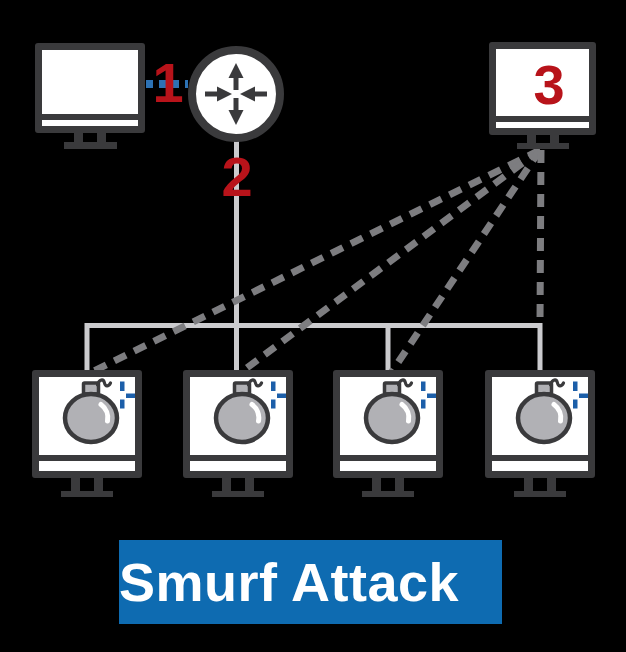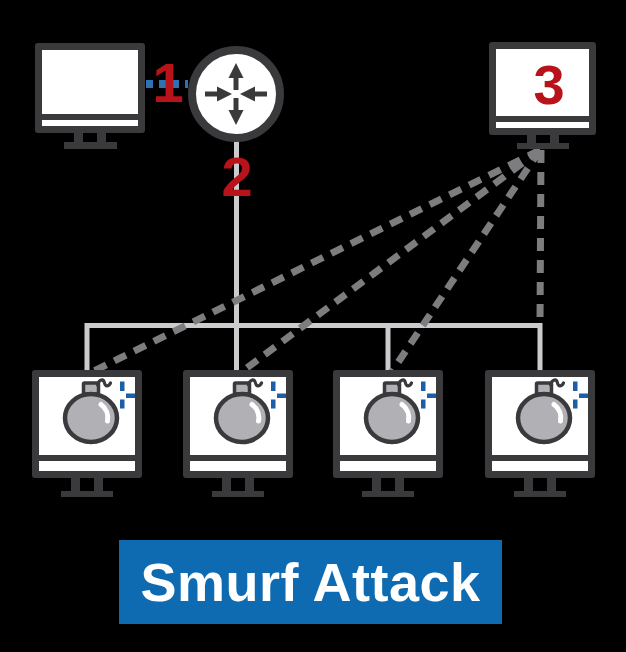--- a/index.html
+++ b/index.html
@@ -40,21 +40,21 @@
   .bomb .cap{fill:var(--bomb-gray);stroke:var(--ink);stroke-width:3.5;}
   .bomb .fuse{fill:none;stroke:var(--ink);stroke-width:3.2;stroke-linecap:round;}
   .bomb .sphere{fill:var(--bomb-gray);stroke:var(--ink);stroke-width:4.5;}
   .bomb .highlight{fill:none;stroke:#ffffff;stroke-width:5;stroke-linecap:round;}
   .bomb .spark rect{fill:var(--spark-blue);}
   
   .step-label{position:absolute;z-index:3;transform:translate(-50%,-50%);
               color:var(--label-red);font-weight:bold;font-size:56px;line-height:1;}
   .banner{position:absolute;z-index:2;left:119px;top:540px;width:383px;height:84px;
           background:var(--banner-blue);color:var(--banner-text);
-          display:flex;align-items:center;justify-content:center;
+          display:flex;align-items:center;justify-content:flex-start;
           font-size:54px;font-weight:bold;letter-spacing:0.5px;}
   
   .lt{stroke:var(--light-line);stroke-width:5;fill:none;}
   .dsh{stroke:var(--dash-line);stroke-width:7;fill:none;stroke-dasharray:13 9;}
   .blu{stroke:var(--link-blue);stroke-width:8;fill:none;stroke-dasharray:7 6;}
 </style>
 </head>
 <body>
 
 <div class="canvas">

